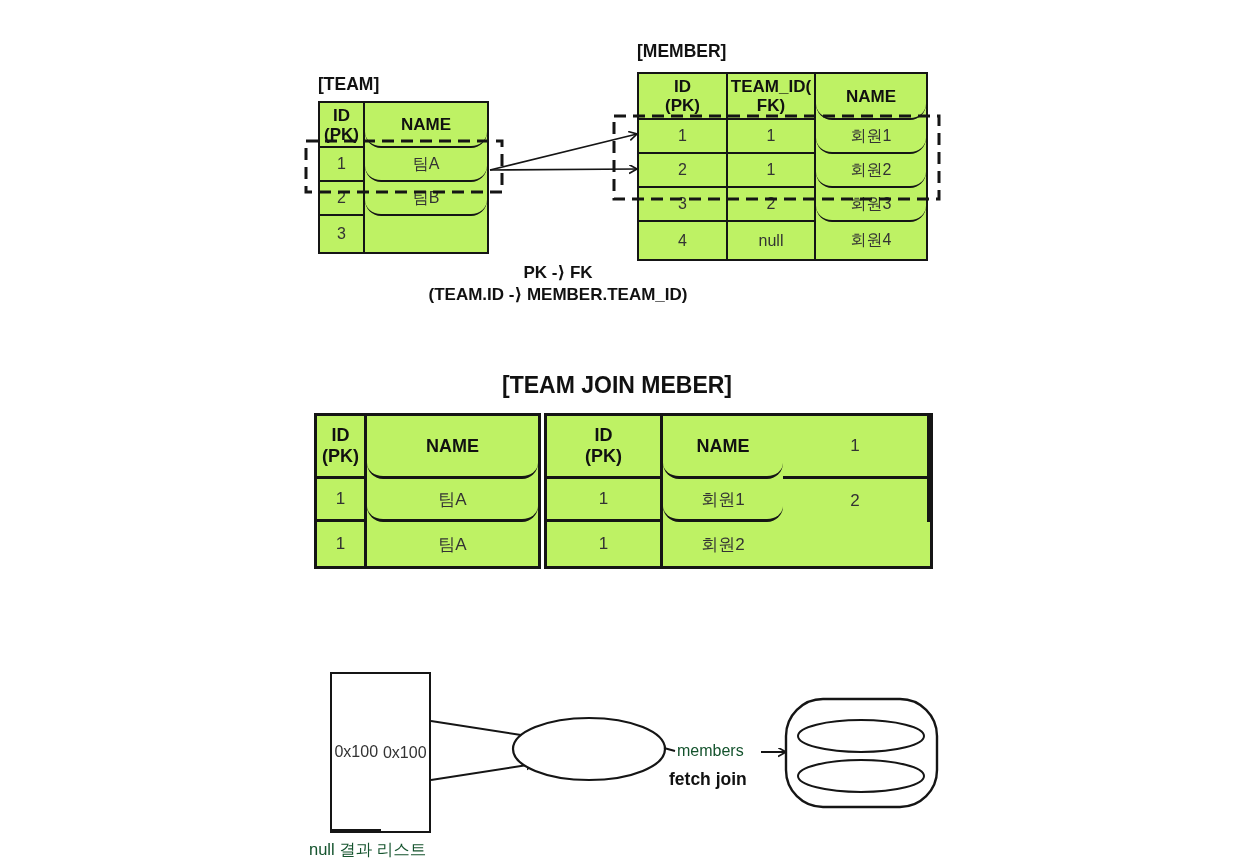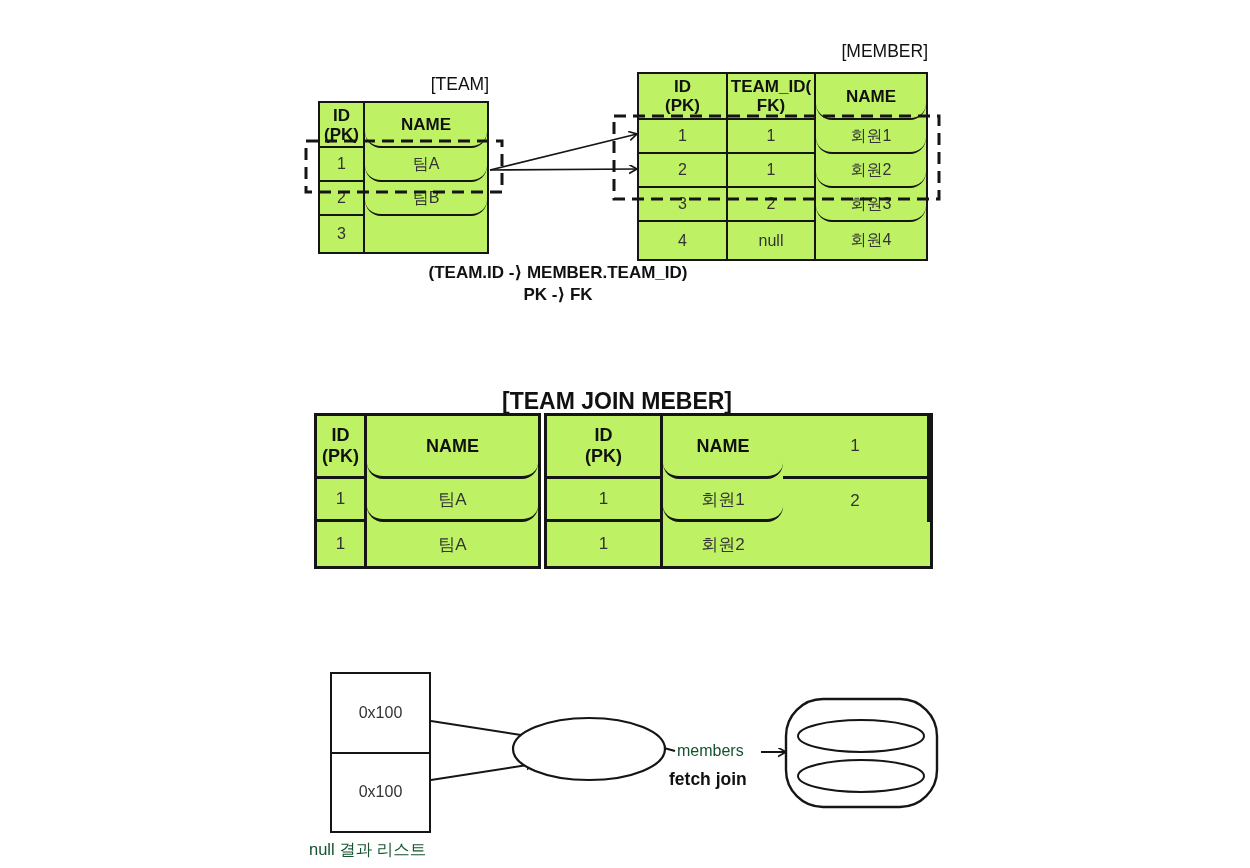--- a/index.html
+++ b/index.html
@@ -20,27 +20,27 @@
   .dtable .cell.lc { border-right:none;border-radius:16px; }
   .dtable .cell.lr { border-bottom:none; }
   .th { font-weight:600; font-size:17px; line-height:19px; white-space:pre-line; color:#111; }
   .td { font-size:16px; color:#333; font-weight:400; }
   
   .jtable { border-width:3px; }
   .jtable .cell { border-right-width:3px; border-bottom-width:3px; }
   .jtable .th { font-size:18px; line-height:21px; }
   .jtable .td { font-size:17px; }
 
-  .tbl-title { position:absolute; text-align:right; font-weight:400; font-size:17.5px; color:#111; }
+  .tbl-title { position:absolute; text-align:left; font-weight:700; font-size:17.5px; color:#111; }
   .caption { position:absolute; text-align:center; font-weight:600; font-size:17px; line-height:22px; color:#111; }
   .join-title { position:absolute; text-align:center; font-weight:600; font-size:23px; color:#111; }
 
   .list-box {
     position:absolute; left:330px; top:672px; width:101px; height:161px;
-    border:2px solid #151515; box-sizing:border-box; display:flex; flex-direction:column; background:#fff;
+    border:2px solid #151515; box-sizing:border-box; display:flex; flex-direction:row; background:#fff;
   }
   .list-cell { flex:1; display:flex; align-items:center; justify-content:center; font-size:16px; color:#333; }
   .list-cell.first { border-bottom:2px solid #151515; }
 
   .plain-label { position:absolute; color:#14532d; }
   .center-label { position:absolute; text-align:center; color:#222; }
 
   .svg-layer { position:absolute; left:0; top:0; pointer-events:none; }
 </style>
 </head>
@@ -79,25 +79,25 @@
     <div class="cell td lc">회원2</div>
     <div class="cell td">3</div>
     <div class="cell td">2</div>
     <div class="cell td lc">회원3</div>
     <div class="cell td lr">4</div>
     <div class="cell td lr">null</div>
     <div class="cell td lc lr">회원4</div>
   </div>
 
   <div class="caption" style="left:358px; top:262px; width:400px;">
+    <div>PK -⟩ FK</div>
     <div>(TEAM.ID -⟩ MEMBER.TEAM_ID)</div>
-    <div>PK -⟩ FK</div>
   </div>
 
-  <div class="join-title" style="left:367px; top:388px; width:500px;">[TEAM JOIN MEBER]</div>
+  <div class="join-title" style="left:367px; top:372px; width:500px;">[TEAM JOIN MEBER]</div>
 
   <div class="dtable jtable" style="left:314px; top:413px; width:227px; height:156px;
               grid-template-columns:50px 1fr; grid-template-rows:63px 43px 1fr;">
     <div class="cell th">ID
 (PK)</div>
     <div class="cell th lc">NAME</div>
     <div class="cell td">1</div>
     <div class="cell td lc">팀A</div>
     <div class="cell td lr">1</div>
     <div class="cell td lc lr">팀A</div>

